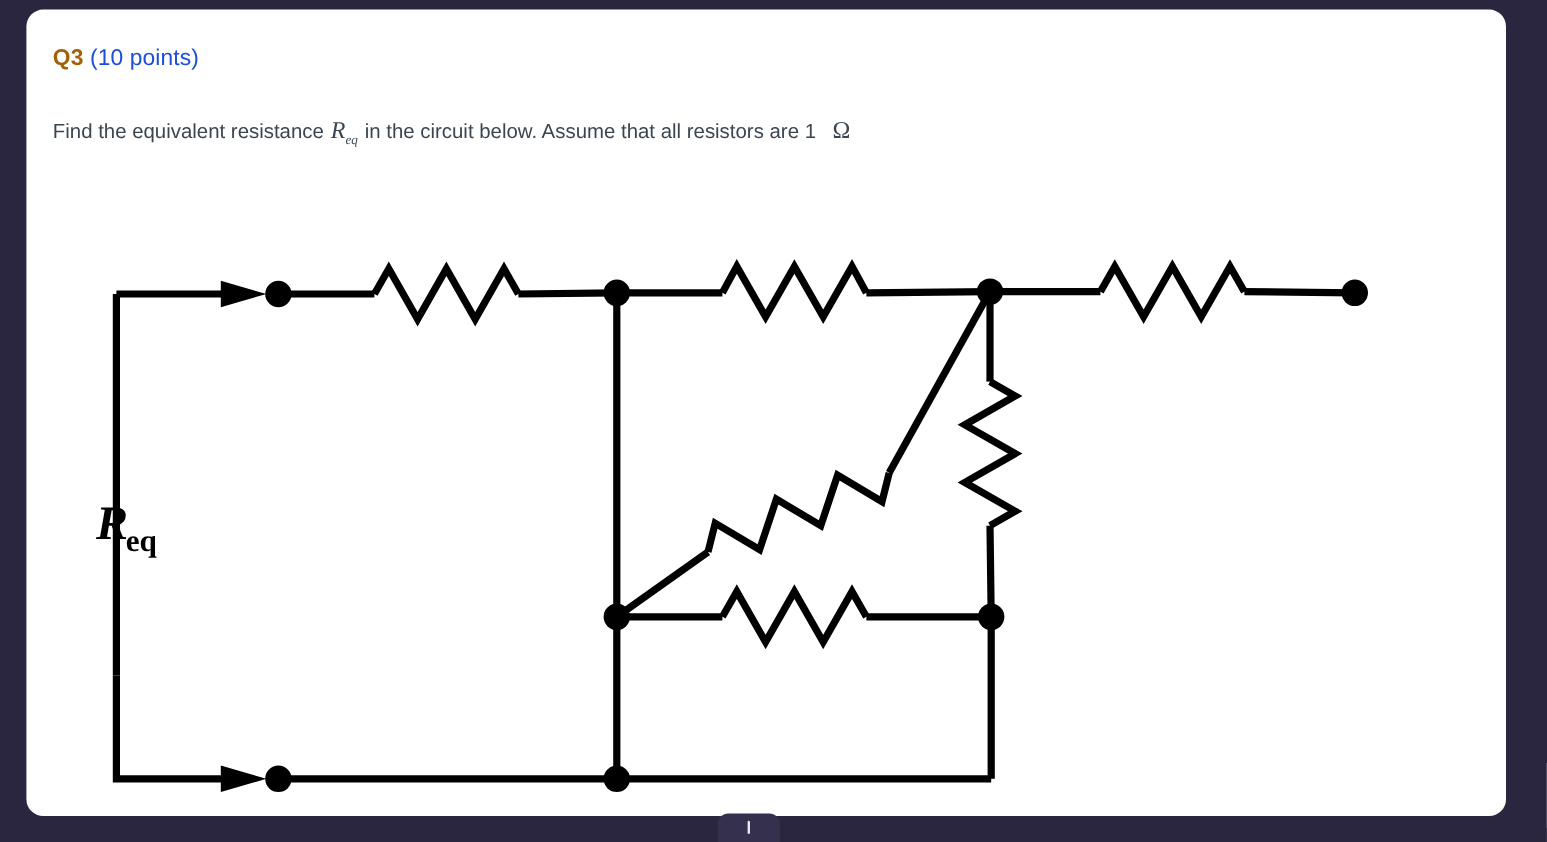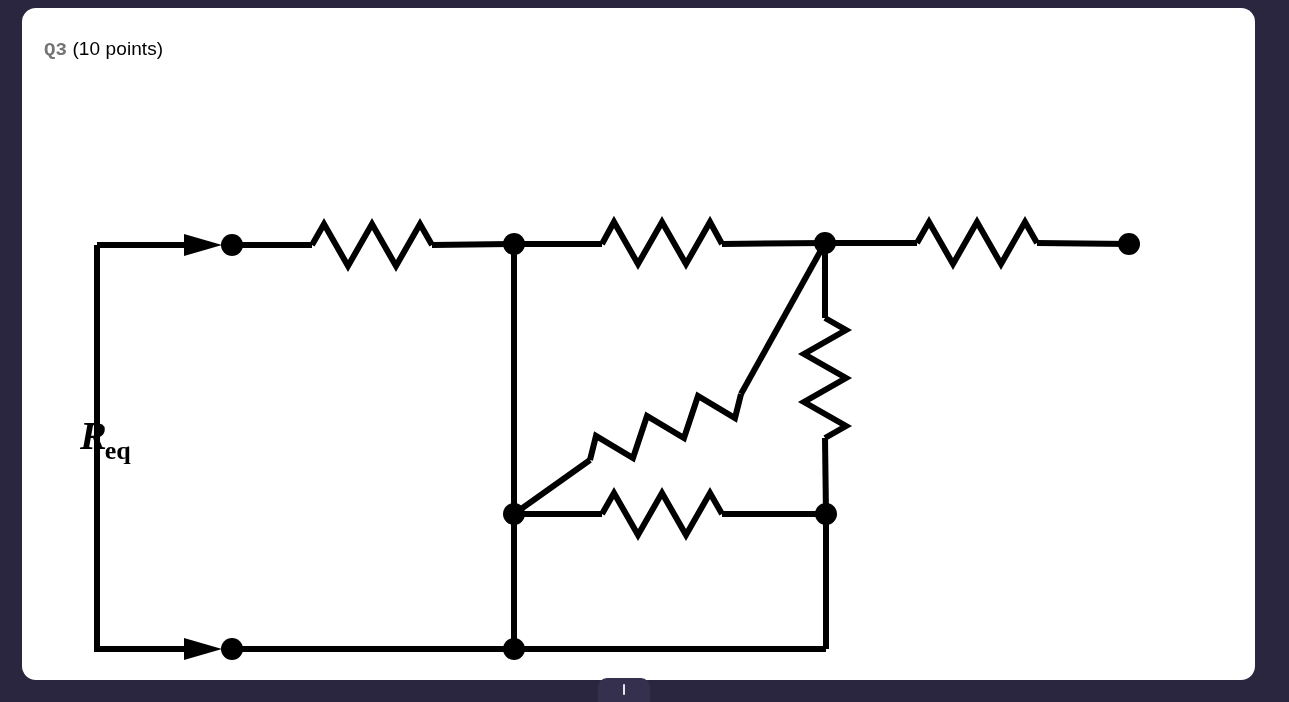--- a/index.html
+++ b/index.html
@@ -21,22 +21,22 @@
   }
 
   .qhead{
     position:absolute;
     left:22px; top:30px;
     font-size:19px;
     color:#3c4651;
     letter-spacing:.1px;
     white-space:nowrap;
   }
-  .qhead .qnum{font-weight:bold;color:#737373;font-family:Liberation Mono, monospace;}
-  .qhead .qpts{font-weight:normal;color:#000000;}
+  .qhead .qnum{font-weight:bold;color:#a16207;}
+  .qhead .qpts{font-weight:normal;color:#1d4ed8;}
 
   .qbody{
     position:absolute;
     left:22px; top:88px;
     font-size:17px;
     color:#3c4651;
     white-space:nowrap;
     line-height:1.3;
   }
   .mathvar{
@@ -108,20 +108,26 @@
 
 <div id="root">
 
   <div class="card">
 
     <div class="qhead">
       <span class="qnum">Q3</span>
       <span class="qpts">(10 points)</span>
     </div>
 
+    <div class="qbody">
+      <span>Find the equivalent resistance</span>
+      <span class="mathvar"><span>R</span><sub>eq</sub></span>
+      <span>in the circuit below. Assume that all resistors are 1</span>
+      <span class="ohm">Ω</span>
+    </div>
 
     <div class="reqlabel">
       <span class="rmain">R</span><span class="rsub">eq</span>
     </div>
 
     <svg class="circuit" viewBox="0 0 1233 520">
       <g fill="none" stroke="#000000" stroke-width="6" stroke-linecap="butt" stroke-linejoin="miter">
 
         <path d="M 75 87 L 165 87"></path>
 

